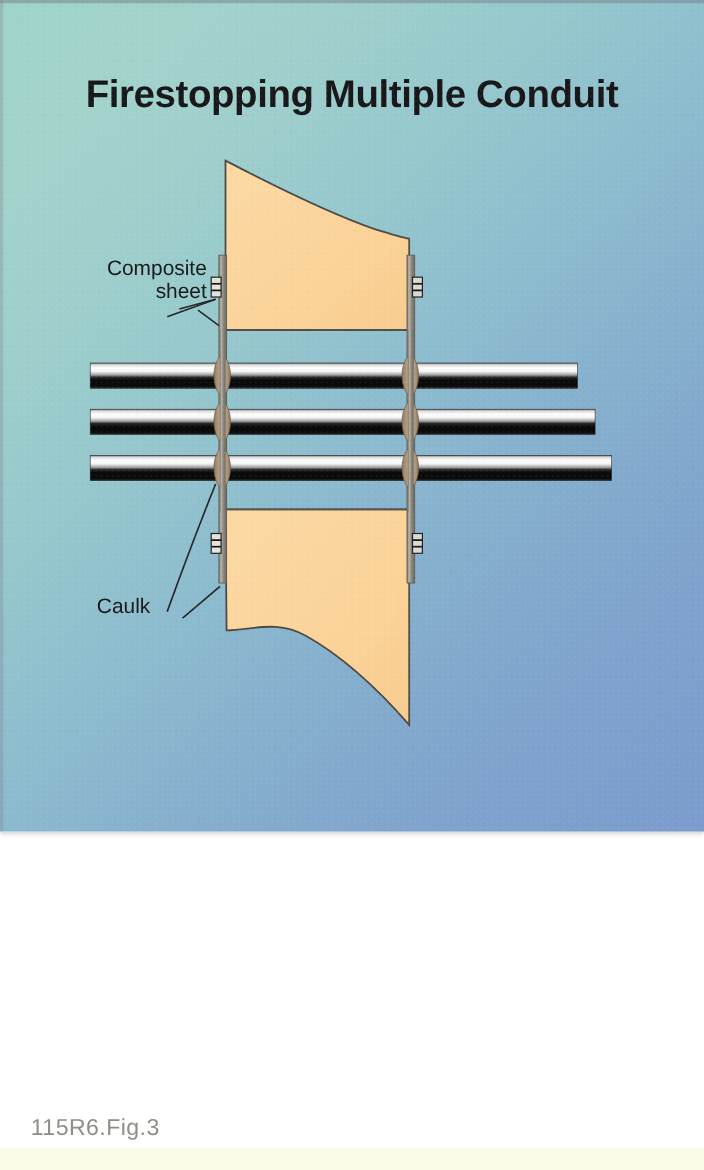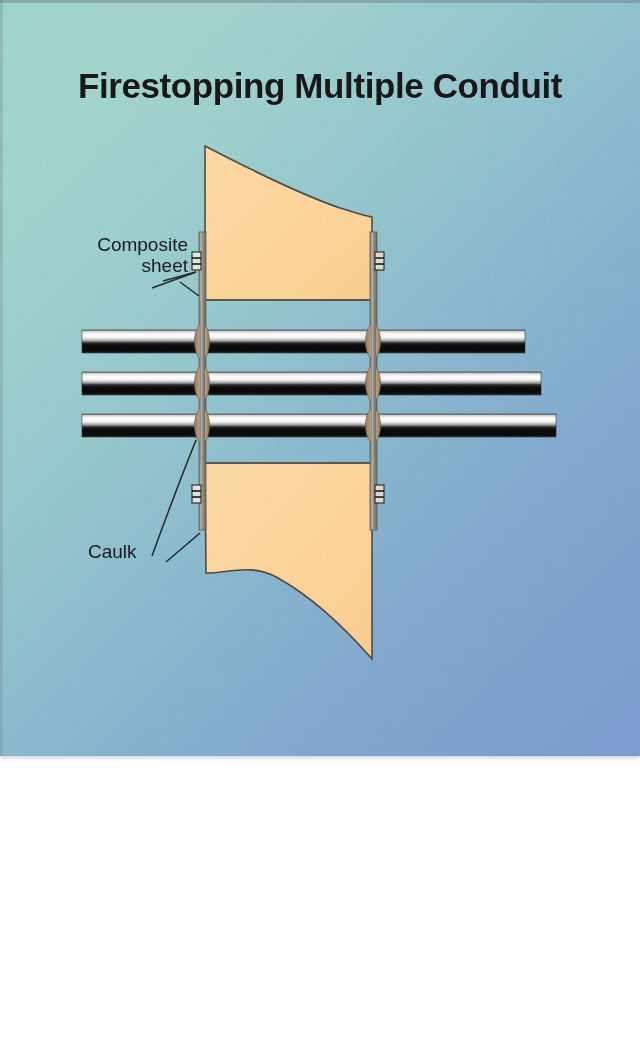--- a/index.html
+++ b/index.html
@@ -304,14 +304,18 @@
       <span class="l2">sheet</span>
     </div>
 
     <div id="label-caulk" class="callout-label">Caulk</div>
 
     <div id="title">Firestopping Multiple Conduit</div>
 
     <div id="panel-texture"></div>
   </div>
 
+  <div id="caption-clip">
+    <div id="caption" style="top:6px; left:28px; position:absolute;">115R6.Fig.3</div>
+    <div id="caption-band" style="top:36px;"></div>
+  </div>
 
 </div>
 
 </body></html>

